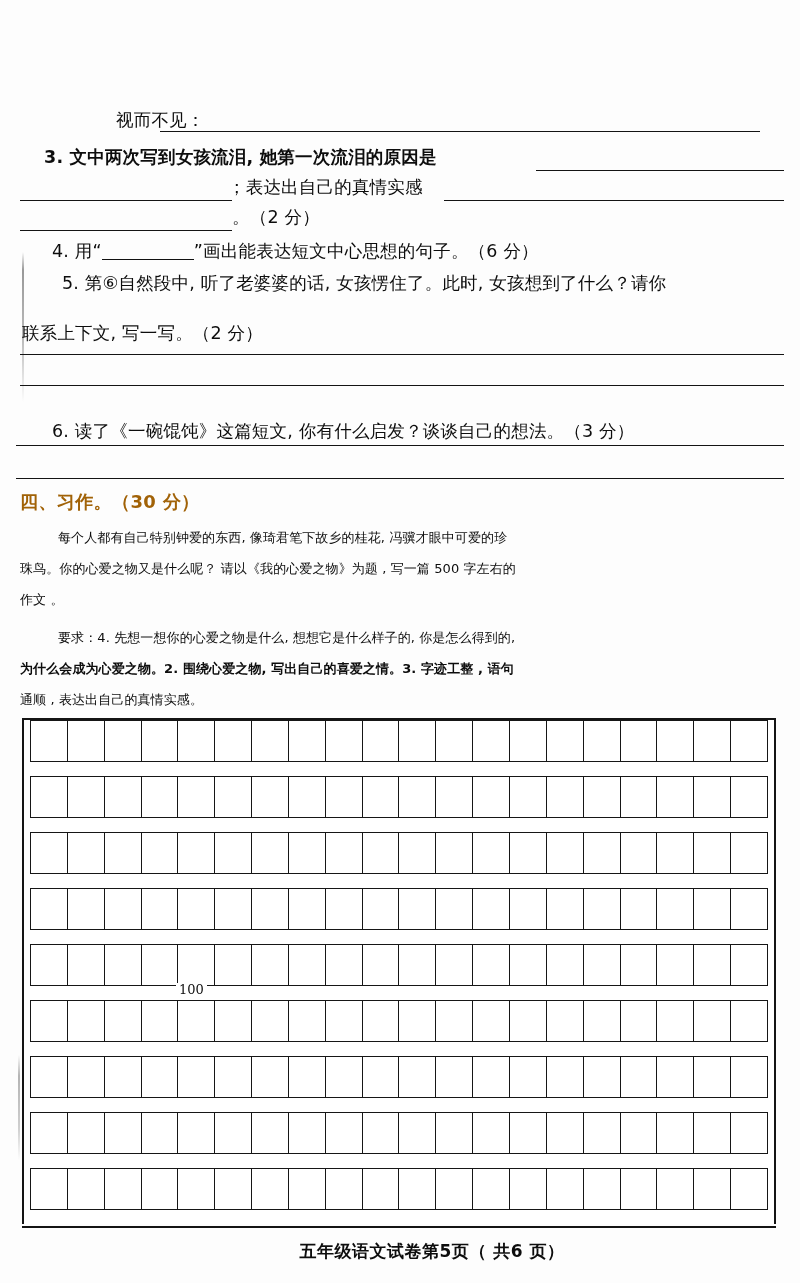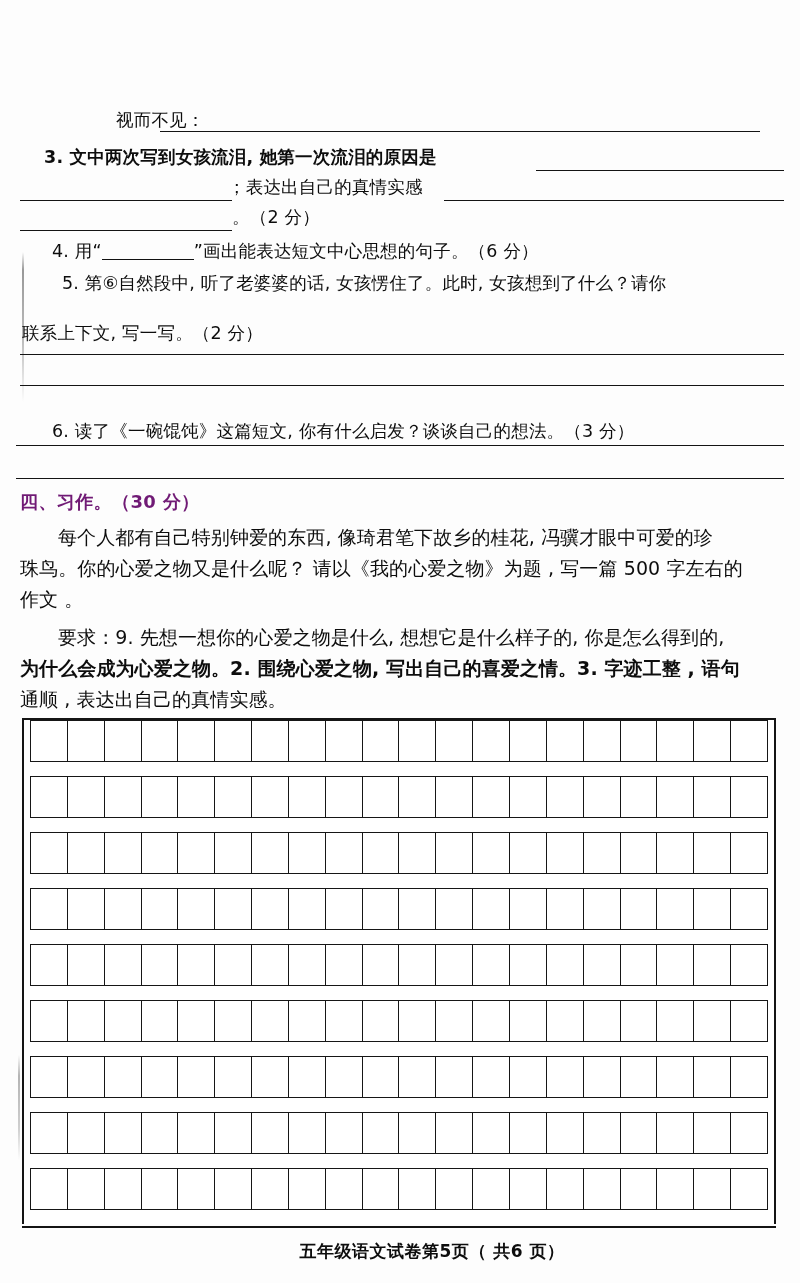--- a/index.html
+++ b/index.html
@@ -55,21 +55,21 @@
   .qline {
     font-family: "DejaVu Sans", "Liberation Sans", sans-serif;
     font-size: 17.5px;
     line-height: 30px;
     color: #0d0d0d;
     letter-spacing: 0.2px;
     white-space: nowrap;
   }
   .qpara {
     font-family: "DejaVu Sans", "Liberation Sans", sans-serif;
-    font-size: 19px;
+    font-size: 13px;
     line-height: 31px;
     color: #0d0d0d;
     letter-spacing: 0.1px;
   }
   .indent2 { margin-left: 56px; }
 
   .blank-ul {
     display: inline-block;
     border-bottom: 1.6px solid #111;
     vertical-align: -3px;
@@ -80,21 +80,21 @@
   .rule {
     position: absolute;
     height: 0;
     border-top: 1.8px solid #141414;
   }
 
   .sec-head {
     font-family: "DejaVu Sans", "Liberation Sans", sans-serif;
     font-size: 18px;
     font-weight: bold;
-    color: #701a75;
+    color: #a16207;
     letter-spacing: 0.4px;
   }
 
   
   .grid-wrap {
     position: absolute;
     left: 22px;
     top: 718px;
     width: 754px;
     border: 2px solid #141414;
@@ -193,21 +193,21 @@
 
     <div class="rule" style="left:16px; top:445px; width:768px;"></div>
     <div class="rule" style="left:16px; top:478px; width:768px;"></div>
 
     <div class="sec-head" style="position:absolute; left:20px; top:490px;">四、习作。（30 分）</div>
 
     <div class="qpara" style="position:absolute; left:58px; top:522px; width:740px;">每个人都有自己特别钟爱的东西, 像琦君笔下故乡的桂花, 冯骥才眼中可爱的珍</div>
     <div class="qpara" style="position:absolute; left:20px; top:553px; width:770px;">珠鸟。你的心爱之物又是什么呢？ 请以《我的心爱之物》为题 , 写一篇 500 字左右的</div>
     <div class="qpara" style="position:absolute; left:20px; top:584px;">作文 。</div>
 
-    <div class="qpara" style="position:absolute; left:58px; top:622px; width:740px;">要求：9. 先想一想你的心爱之物是什么, 想想它是什么样子的, 你是怎么得到的,</div>
+    <div class="qpara" style="position:absolute; left:58px; top:622px; width:740px;">要求：4. 先想一想你的心爱之物是什么, 想想它是什么样子的, 你是怎么得到的,</div>
     <div class="qpara" style="position:absolute; left:20px; top:653px; width:770px;font-weight:bold;">为什么会成为心爱之物。2. 围绕心爱之物, 写出自己的喜爱之情。3. 字迹工整 , 语句</div>
     <div class="qpara" style="position:absolute; left:20px; top:684px;">通顺 , 表达出自己的真情实感。</div>
 
     <div class="grid-wrap" id="composition-grid">
         <div class="grid-rowwrap">
           <div class="grid-row">
             <div class="grid-cell"></div>
             <div class="grid-cell"></div>
             <div class="grid-cell"></div>
             <div class="grid-cell"></div>
@@ -321,20 +321,23 @@
             <div class="grid-cell"></div>
             <div class="grid-cell"></div>
             <div class="grid-cell"></div>
             <div class="grid-cell"></div>
             <div class="grid-cell"></div>
             <div class="grid-cell"></div>
             <div class="grid-cell"></div>
             <div class="grid-cell"></div>
             <div class="grid-cell"></div>
           </div>
+          <div class="grid-gutter">
+            <span class="count-mark">100</span>
+          </div>
         </div>
         <div class="grid-rowwrap">
           <div class="grid-row">
             <div class="grid-cell"></div>
             <div class="grid-cell"></div>
             <div class="grid-cell"></div>
             <div class="grid-cell"></div>
             <div class="grid-cell"></div>
             <div class="grid-cell"></div>
             <div class="grid-cell"></div>

